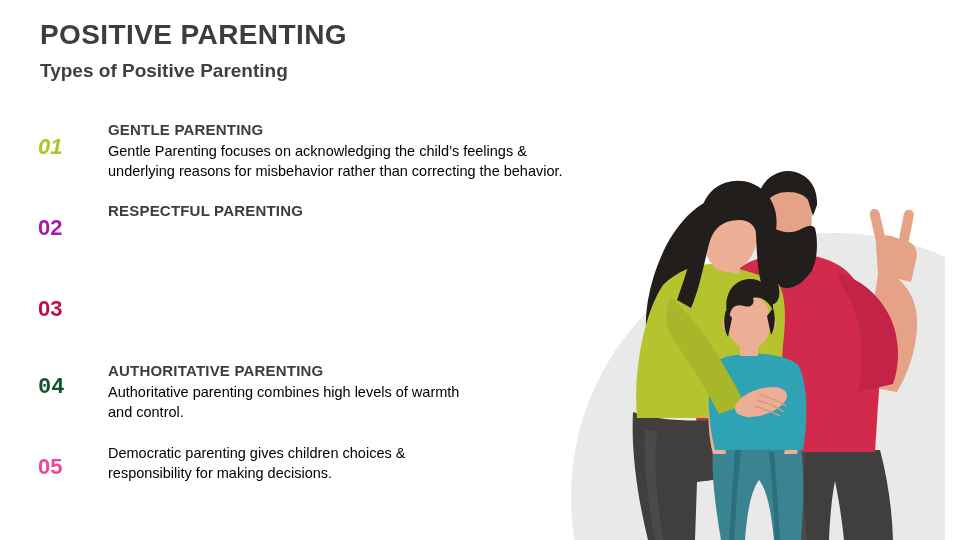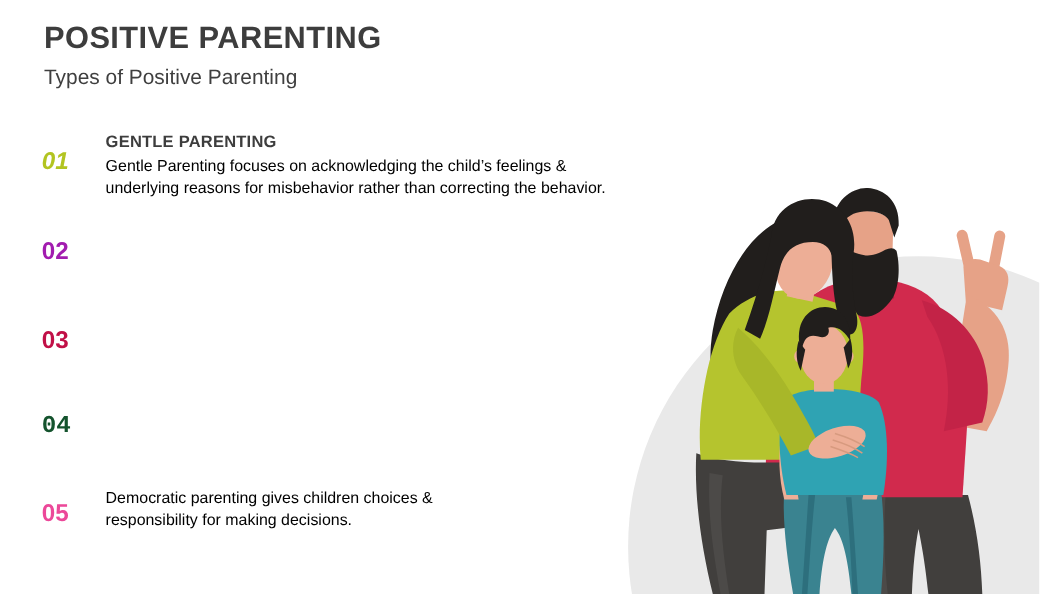--- a/index.html
+++ b/index.html
@@ -7,28 +7,28 @@
   .slide{
     position:relative;width:945px;height:540px;background:#ffffff;
     font-family:"Liberation Sans", sans-serif;color:#3d3d3d;overflow:hidden;
   }
   .title{
     position:absolute;left:40px;top:19px;
     font-size:28px;font-weight:bold;letter-spacing:.4px;color:#3d3d3d;
   }
   .subtitle{
     position:absolute;left:40px;top:60px;
-    font-size:19px;font-weight:400;color:#3f3f3f;
+    font-size:19px;font-weight:700;color:#3f3f3f;
   }
   .item{position:absolute;left:38px;display:flex;align-items:flex-start;}
   .item .num{
     width:34px;flex:0 0 34px;margin-top:15px;
     font-size:22px;font-weight:bold;line-height:1;
   }
-  .item .txt{margin-left:24px;}
+  .item .txt{margin-left:36px;}
   .item .heading{
     font-size:15px;font-weight:bold;color:#3d3d3d;line-height:18px;
     letter-spacing:.2px;
   }
   .item .body{
     font-size:14.5px;color:#000000;line-height:20px;margin-top:2px;
     white-space:pre-line;
   }
   .item-1{top:121px;} .item-2{top:202px;} .item-3{top:283px;}
   .item-4{top:362px;} .item-5{top:441px;}
@@ -50,31 +50,37 @@
     <div class="txt">
       <div class="heading">GENTLE PARENTING</div>
       <div class="body">Gentle Parenting focuses on acknowledging the child’s feelings &amp;
 underlying reasons for misbehavior rather than correcting the behavior.</div>
     </div>
   </div>
 
   <div class="item item-2">
     <div class="num" style="color: #a21caf;">02</div>
     <div class="txt">
+      <div class="heading">RESPECTFUL PARENTING</div>
     </div>
   </div>
 
   <div class="item item-3">
     <div class="num" style="color: rgb(193, 16, 71);">03</div>
     <div class="txt">
     </div>
   </div>
 
   <div class="item item-4">
     <div class="num" style="color: #14532d; font-family: Liberation Mono, monospace;">04</div>
+    <div class="txt">
+      <div class="heading">AUTHORITATIVE PARENTING</div>
+      <div class="body">Authoritative parenting combines high levels of warmth
+and control.</div>
+    </div>
   </div>
 
   <div class="item item-5">
     <div class="num" style="color: #ec4899;">05</div>
     <div class="txt">
       <div class="body">Democratic parenting gives children choices &amp;
 responsibility for making decisions.</div>
     </div>
   </div>
 

